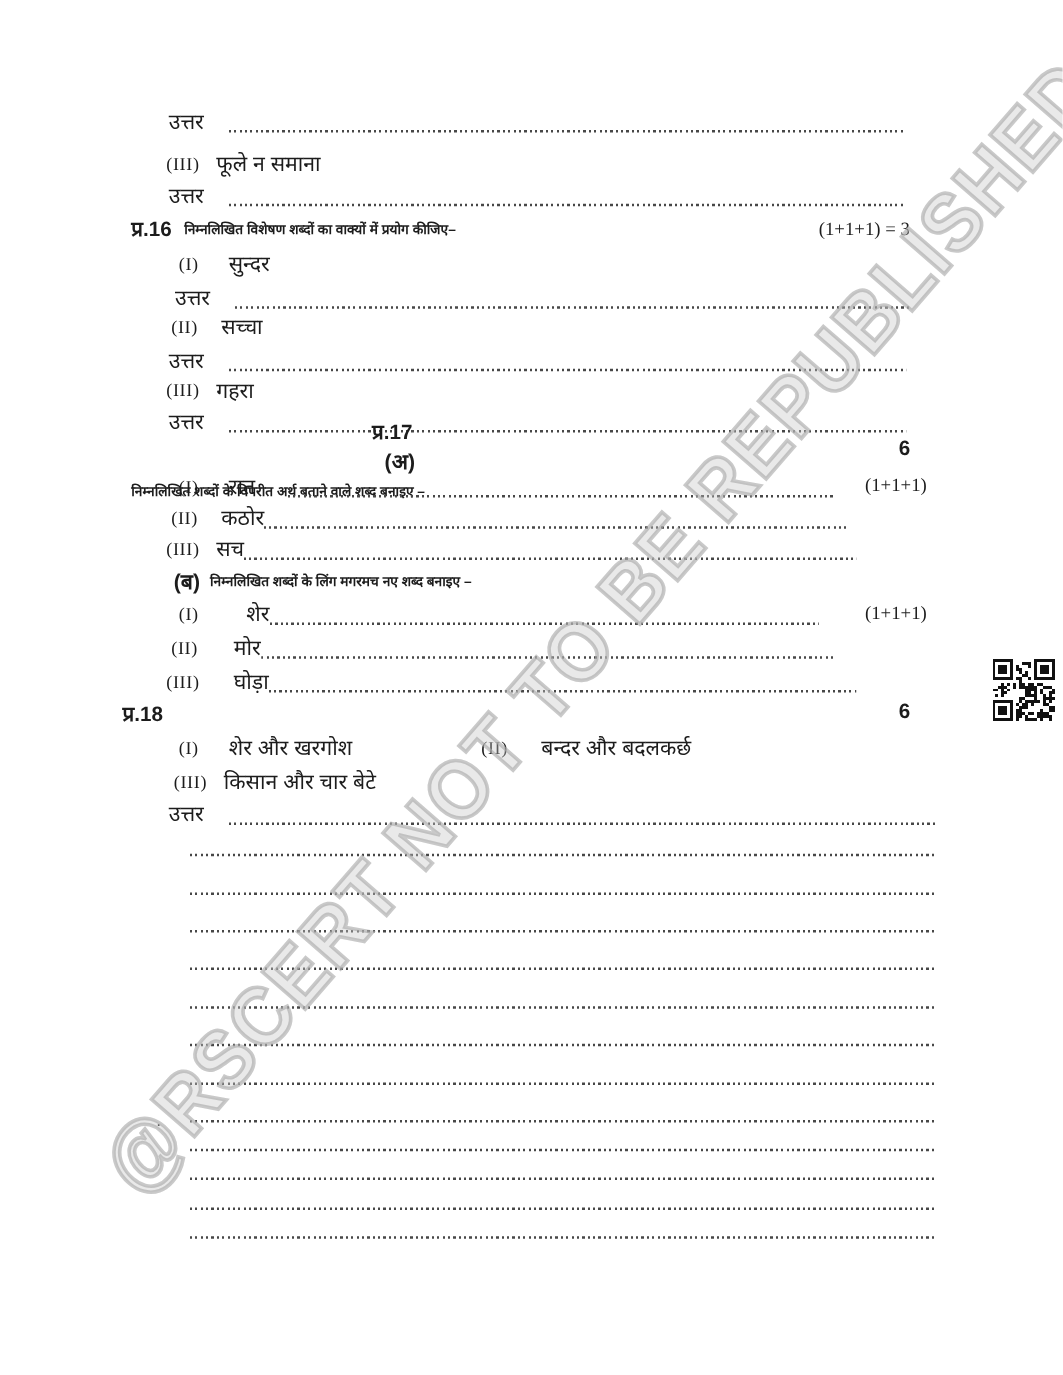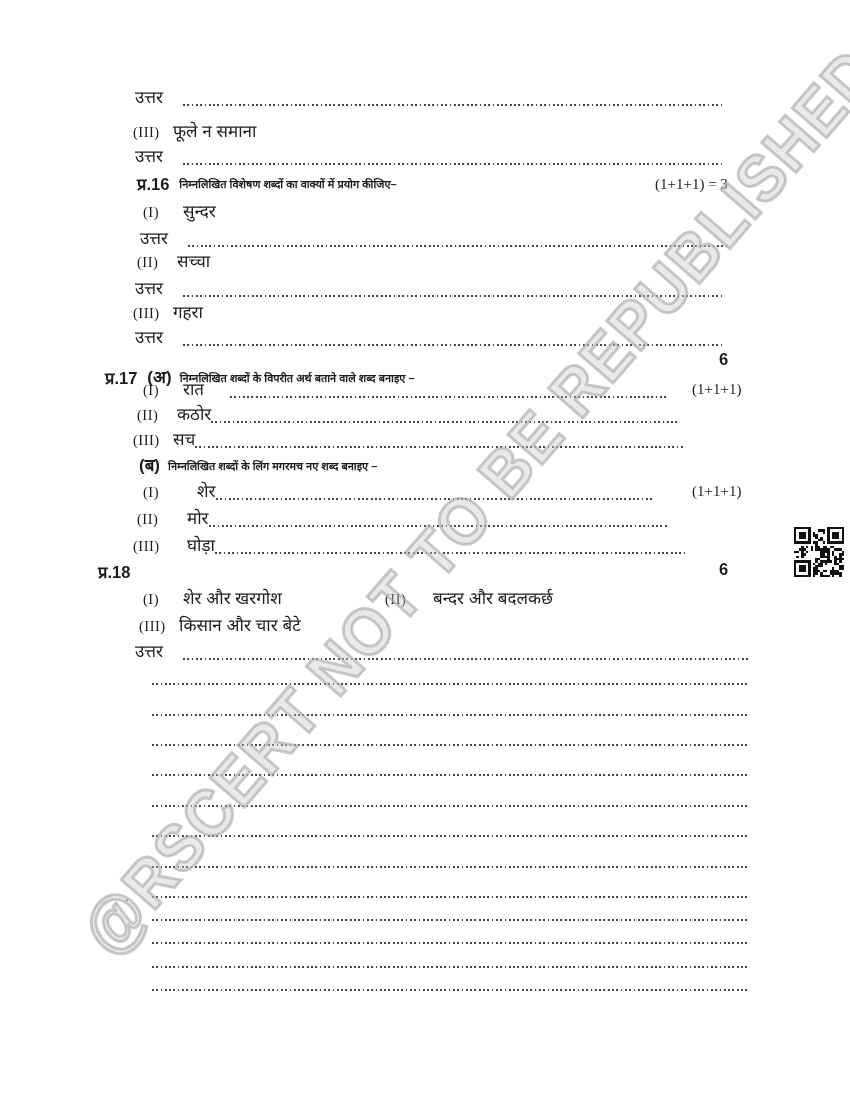--- a/index.html
+++ b/index.html
@@ -118,21 +118,21 @@
   <div class="row" style="top:120px;left:133px;">
     <span class="num w">(III)</span>
     <span class="word">फूले न समाना</span>
   </div>
 
   <div class="row" style="top:145px;left:135px;width:588px;">
     <span class="ans-label">उत्तर</span>
     <span class="dots"></span>
   </div>
 
-  <div class="row" style="top:172px;left:105px;margin-left:32px;">
+  <div class="row" style="top:172px;left:105px;">
     <span class="qnum">प्र.16</span>
     <span class="qtext">निम्नलिखित विशेषण शब्दों का वाक्यों में प्रयोग कीजिए–</span>
   </div>
   <span class="marks" style="top:176px;left:655px;text-align:center;">(1+1+1) = 3</span>
 
   <div class="row" style="top:200px;left:143px;">
     <span class="num w">(I)</span>
     <span class="word">सुन्दर</span>
   </div>
   <div class="row" style="top:227px;left:140px;width:588px;">
@@ -151,21 +151,21 @@
 
   <div class="row" style="top:301px;left:133px;">
     <span class="num w">(III)</span>
     <span class="word">गहरा</span>
   </div>
   <div class="row" style="top:326px;left:135px;width:590px;">
     <span class="ans-label">उत्तर</span>
     <span class="dots"></span>
   </div>
 
-  <div class="row" style="top:366px;left:105px;">
+  <div class="row" style="top:334px;left:105px;flex-direction:column;">
     <span class="qnum">प्र.17</span>
     <span class="part-label">(अ)</span>
     <span class="qtext">निम्नलिखित शब्दों के विपरीत अर्थ बताने वाले शब्द बनाइए –</span>
   </div>
   <span class="marks bold" style="top:350px;left:719px;">6</span>
 
   <div class="row" style="top:378px;left:143px;width:525px;">
     <span class="num w">(I)</span>
     <span class="word">रात</span>
     <span class="dots" style="margin-left:26px;"></span>

